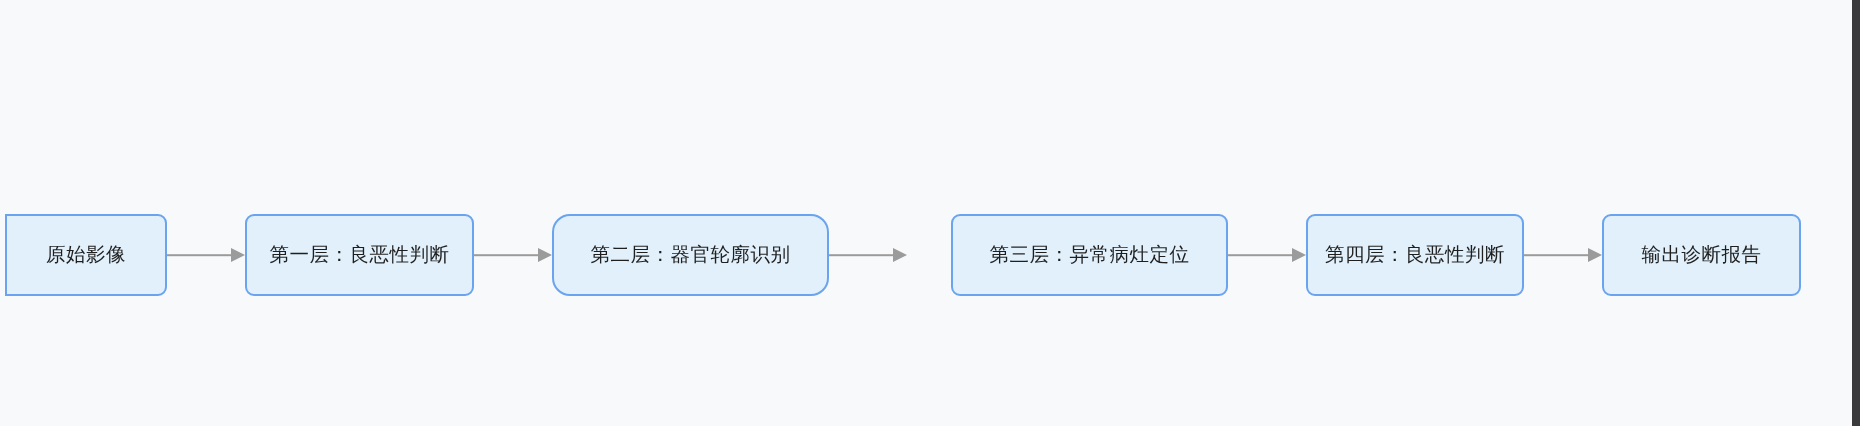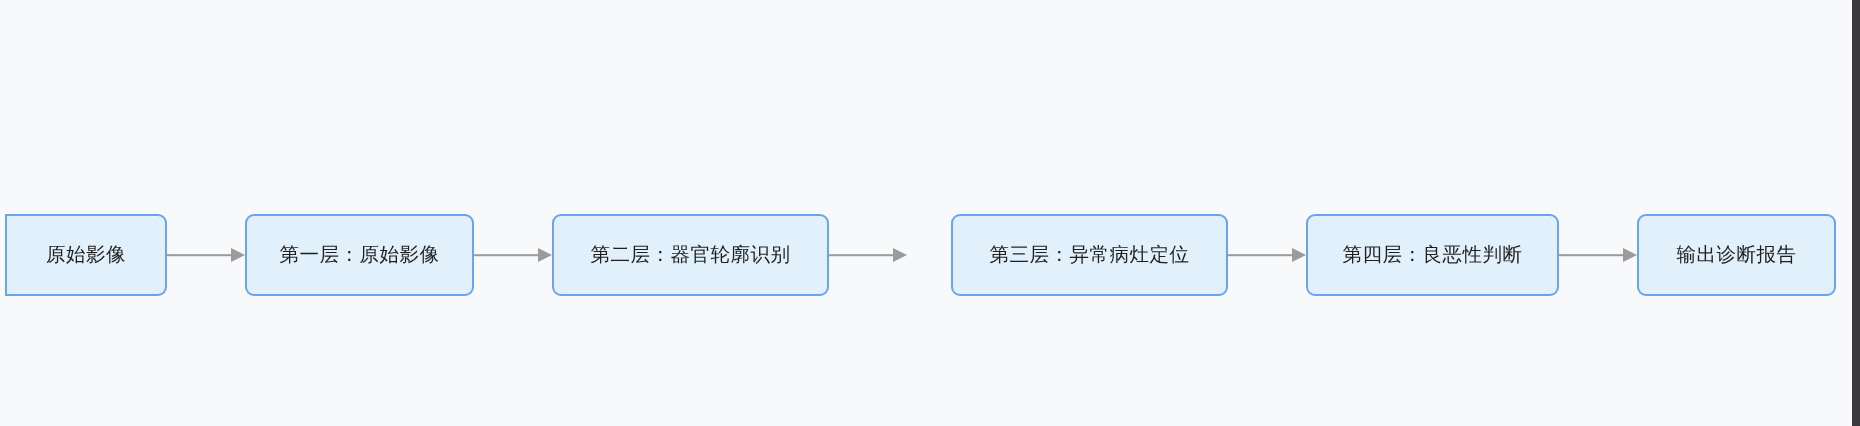--- a/index.html
+++ b/index.html
@@ -115,47 +115,47 @@
     <div class="node clipped-left" style="width:162px;">
       <span class="node-label">原始影像</span>
     </div>
 
     <div class="connector" style="width:78px;">
       <span class="shaft"></span>
       <span class="head"></span>
     </div>
 
     <div class="node" style="width:229px;">
-      <span class="node-label">第一层：原始影像</span>
+      <span class="node-label">第一层：良恶性判断</span>
     </div>
 
     <div class="connector" style="width:78px;">
       <span class="shaft"></span>
       <span class="head"></span>
     </div>
 
-    <div class="node" style="width:277px;">
+    <div class="node" style="width:277px;border-radius:18px;">
       <span class="node-label">第二层：器官轮廓识别</span>
     </div>
 
     <div class="connector" style="width:78px;">
       <span class="shaft"></span>
       <span class="head"></span>
     </div>
 
     <div class="node" style="width:277px;margin-left:44px;">
       <span class="node-label">第三层：异常病灶定位</span>
     </div>
 
     <div class="connector" style="width:78px;">
       <span class="shaft"></span>
       <span class="head"></span>
     </div>
 
-    <div class="node" style="width:253px;justify-content:center;">
+    <div class="node" style="width:218px;justify-content:center;">
       <span class="node-label">第四层：良恶性判断</span>
     </div>
 
     <div class="connector" style="width:78px;">
       <span class="shaft"></span>
       <span class="head"></span>
     </div>
 
     <div class="node" style="width:199px;">
       <span class="node-label">输出诊断报告</span>

